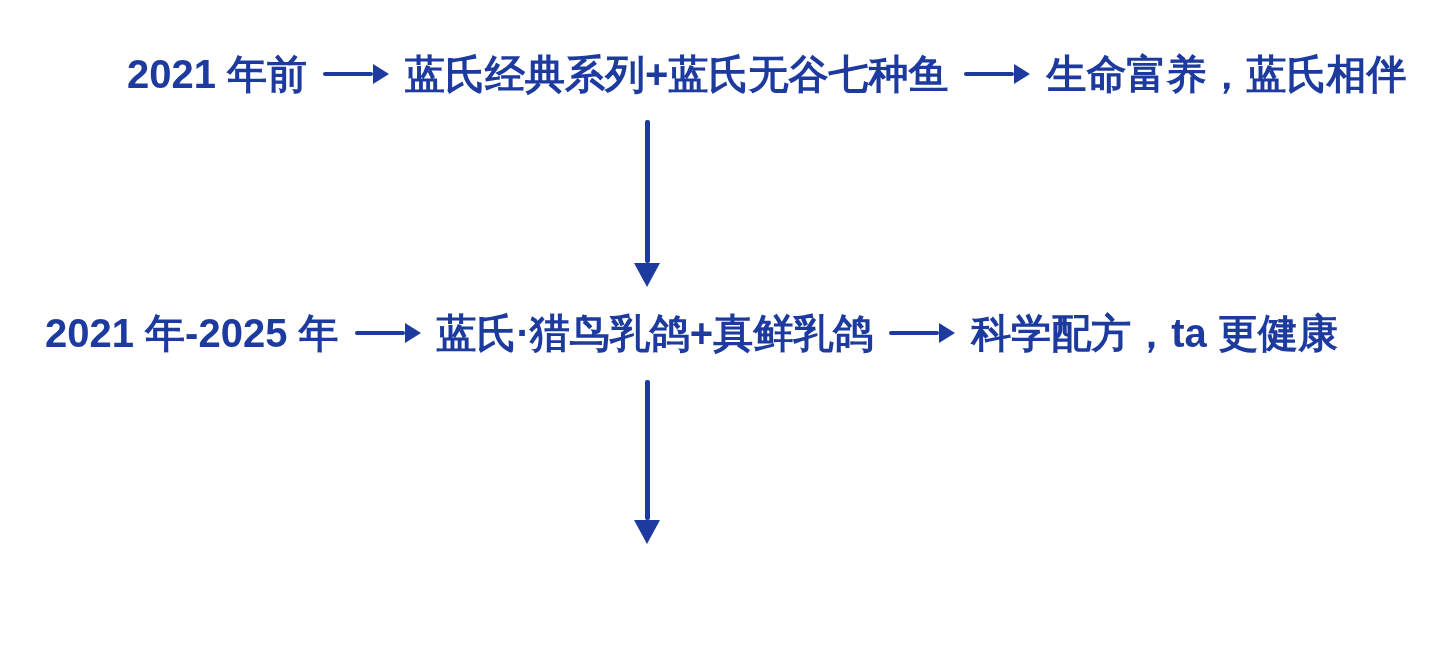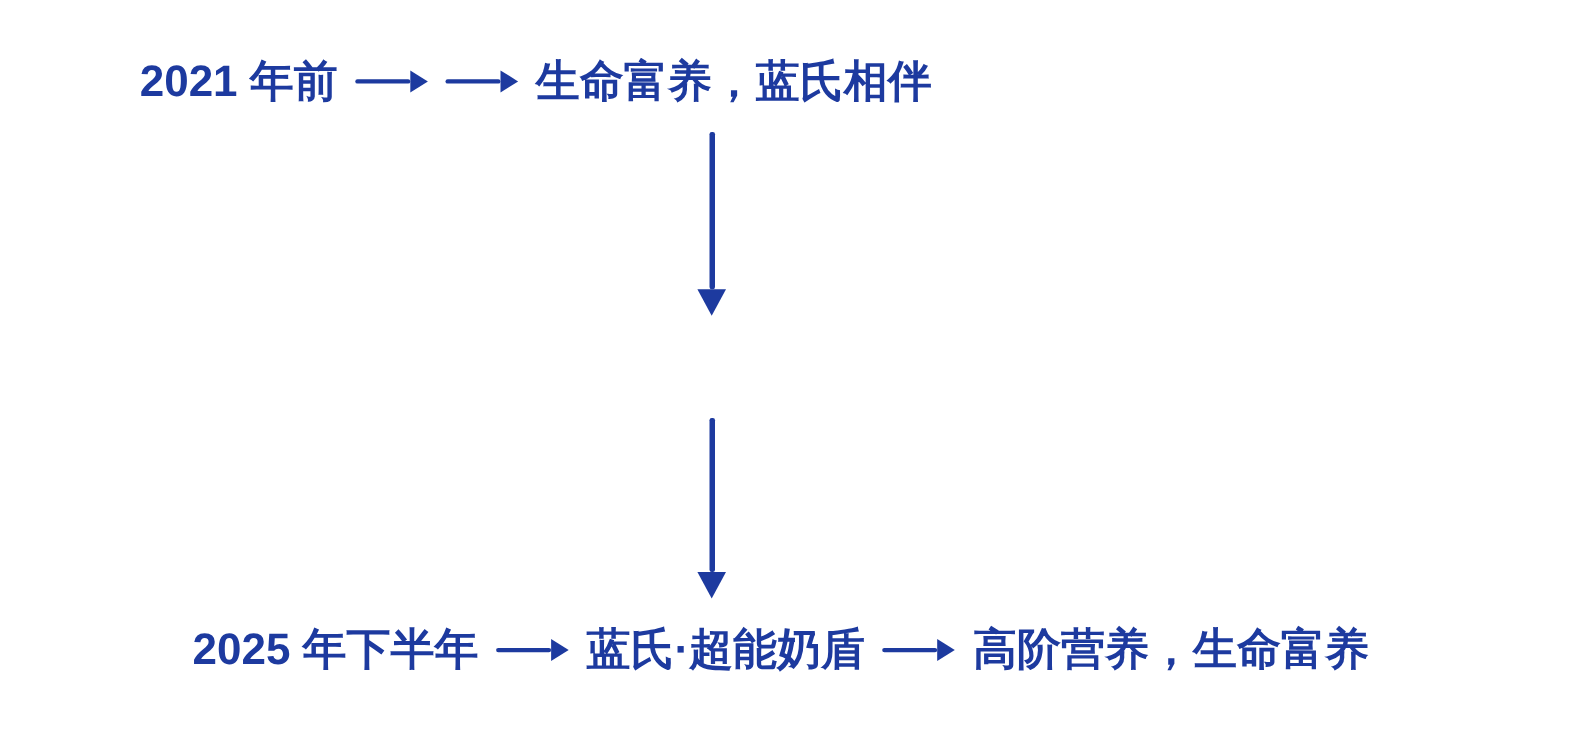--- a/index.html
+++ b/index.html
@@ -84,45 +84,46 @@
 <body>
 
 <div class="canvas">
 
   <div class="timeline-row row-1">
     <span class="label">2021 年前</span>
     <span class="h-arrow">
         <span class="h-line"></span>
         <span class="h-head"></span>
       </span>
+    <span class="label">蓝氏经典系列+蓝氏无谷七种鱼</span>
     <span class="h-arrow">
         <span class="h-line"></span>
         <span class="h-head"></span>
       </span>
     <span class="label">生命富养，蓝氏相伴</span>
   </div>
 
   <div class="v-arrow v-arrow-1">
     <span class="v-line"></span>
       <span class="v-head"></span>
   </div>
 
+  <div class="timeline-row row-2">
+    <span class="label">2021 年-2025 年</span>
+    <span class="h-arrow">
+        <span class="h-line"></span>
+        <span class="h-head"></span>
+      </span>
+    <span class="label">蓝氏·猎鸟乳鸽+真鲜乳鸽</span>
+    <span class="h-arrow">
+        <span class="h-line"></span>
+        <span class="h-head"></span>
+      </span>
+    <span class="label">科学配方，ta 更健康</span>
+  </div>
 
   <div class="v-arrow v-arrow-2">
     <span class="v-line"></span>
       <span class="v-head"></span>
   </div>
 
-  <div class="timeline-row row-3">
-    <span class="label">2025 年下半年</span>
-    <span class="h-arrow">
-        <span class="h-line"></span>
-        <span class="h-head"></span>
-      </span>
-    <span class="label">蓝氏·超能奶盾</span>
-    <span class="h-arrow">
-        <span class="h-line"></span>
-        <span class="h-head"></span>
-      </span>
-    <span class="label">高阶营养，生命富养</span>
-  </div>
 
 </div>
 
 </body></html>

